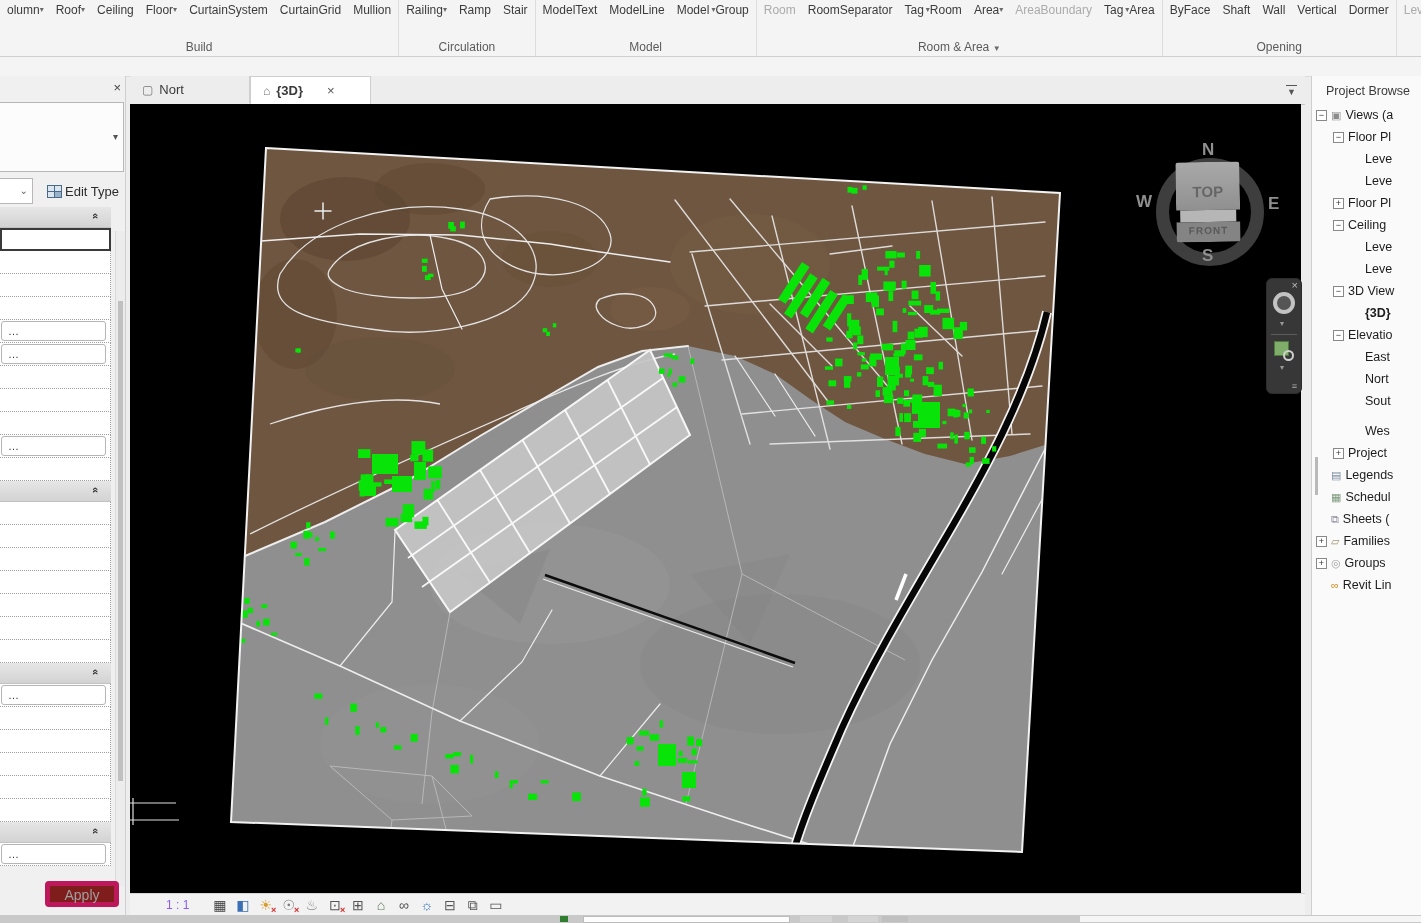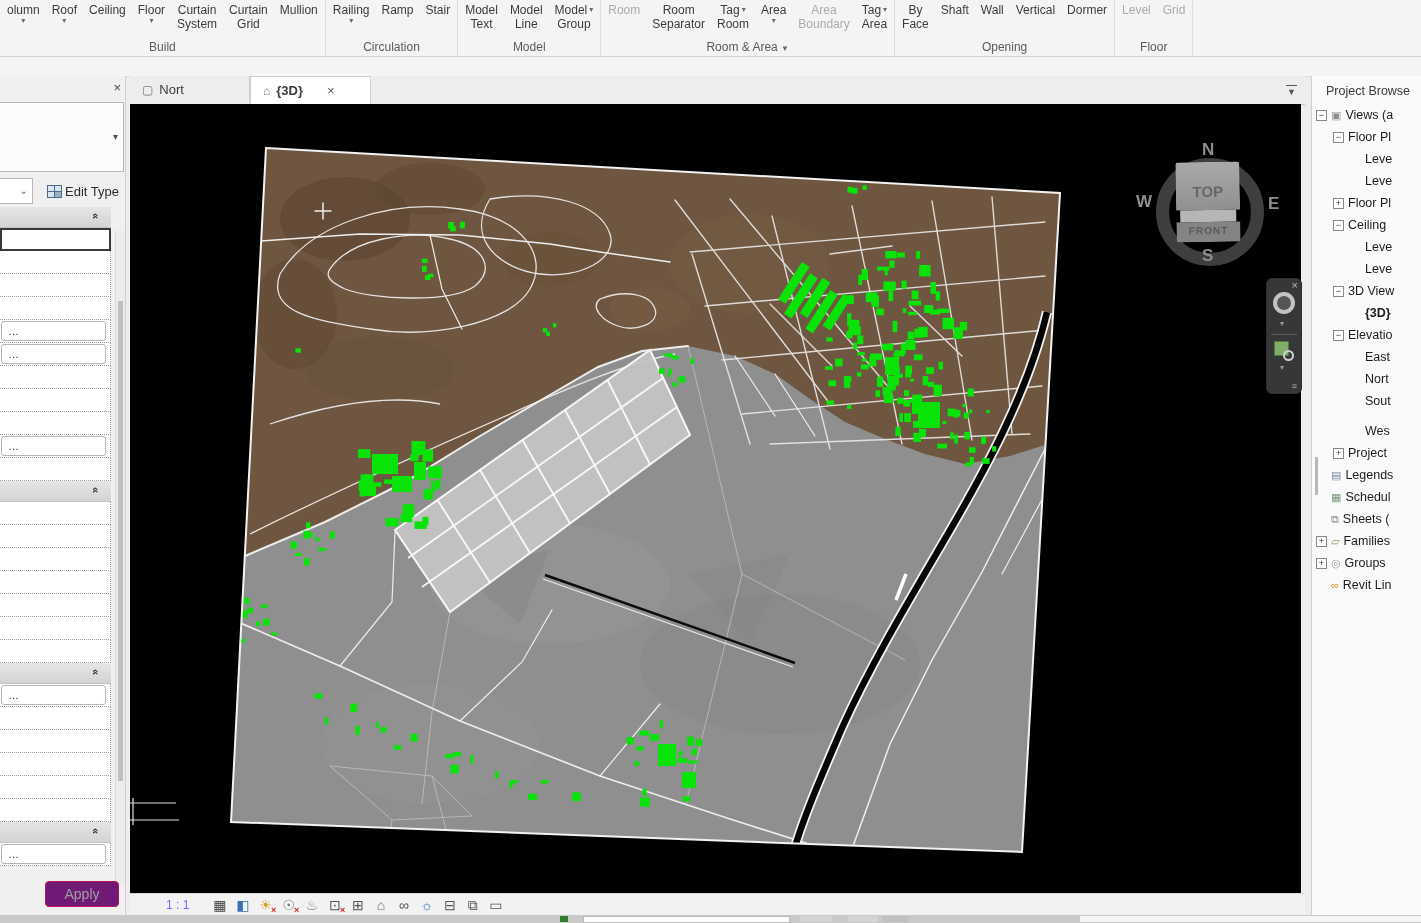--- a/index.html
+++ b/index.html
@@ -4,21 +4,21 @@
 <style>
   html,body{margin:0;padding:0}
   body{width:1421px;height:923px;overflow:hidden;background:#ededed;
        font-family:"Liberation Sans",sans-serif;position:relative;color:#3c3c3c}
   
   #ribbon{position:absolute;left:0;top:0;width:1421px;height:56px;background:#f4f4f4;
           border-bottom:1px solid #cfcfcf;display:flex}
   .rgroup{display:flex;flex-direction:column;border-right:1px solid #dcdcdc;padding:0 1px}
   .rbtns{display:flex;justify-content:center;align-items:flex-start;height:38px;padding-top:2px}
   .rbtn{background:none;border:none;font-family:inherit;font-size:12px;color:#3c3c3c;
-        display:flex;flex-direction:column;align-items:center;line-height:14px;
+        display:flex;flex-direction:row;align-items:center;line-height:14px;
         padding:1px 6px;cursor:pointer;white-space:nowrap}
   .rbtn.disabled{color:#ababab}
   .rbtn .r1{display:flex;align-items:center;gap:2px}
   .caret{font-size:8px;color:#6a6a6a;line-height:8px}
   .rlabel{text-align:center;font-size:12px;color:#5b5b5b;height:16px;line-height:15px;white-space:nowrap}
   .rlabel .caret{font-size:8px}
   
   #options-bar{position:absolute;left:0;top:57px;width:1421px;height:19px;background:#f4f4f4;
                border-bottom:1px solid #dcdcdc}
   
@@ -44,22 +44,22 @@
   .psec-head .chev{position:absolute;right:12px;top:3px;display:inline-block;
                    transform:rotate(90deg);font-size:11px;color:#333;font-weight:bold}
   .prow{height:22px;border-bottom:1px dotted #9f9f9f;border-right:1px dotted #9f9f9f;background:#fff;
         position:relative;cursor:text}
   .prow.selected{outline:2px solid #3a3a3a;outline-offset:-2px;z-index:2}
   .prow .browse{position:absolute;left:1px;top:1px;right:4px;bottom:1px;border:1px solid #b5b5b5;
                 border-radius:3px;background:#fff;font-size:11px;color:#333;padding-left:6px;line-height:18px}
   #prop-scroll{position:absolute;right:0px;top:155px;width:9px;height:655px;background:#ececec;
                border-left:1px solid #dadada;cursor:pointer}
   #prop-scroll .thumb{position:absolute;left:2px;top:70px;width:5px;height:480px;background:#c0c0c0}
-  #apply-btn{position:absolute;right:6px;bottom:8px;width:74px;height:26px;background:#701a75;
-             border:1px solid #be185d;border-radius:4px;color:#9f9f9f;font-size:14px;
+  #apply-btn{position:absolute;right:6px;bottom:8px;width:74px;height:26px;background:#7f1d1d;
+             border:5px solid #be185d;border-radius:4px;color:#9f9f9f;font-size:14px;
              font-family:inherit;cursor:pointer}
   
   #tab-bar{position:absolute;left:130px;top:76px;width:1175px;height:28px;background:#ededed;
            border-bottom:1px solid #c9c9c9;display:flex;align-items:flex-end}
   .vtab{height:27px;display:flex;align-items:center;gap:6px;padding:0 12px;font-size:13px;color:#3a3a3a;
         border-right:1px solid #cfcfcf;cursor:pointer;min-width:95px}
   .vtab .ticon{font-size:12px;color:#777}
   .vtab.active{background:#fff;border-left:1px solid #cfcfcf;border-top:1px solid #cfcfcf;font-weight:bold}
   .vtab .tclose{margin-left:18px;font-weight:normal;color:#555;font-size:13px;cursor:pointer}
   #tab-overflow{margin-left:auto;margin-bottom:8px;margin-right:8px;color:#555;font-size:9px;

